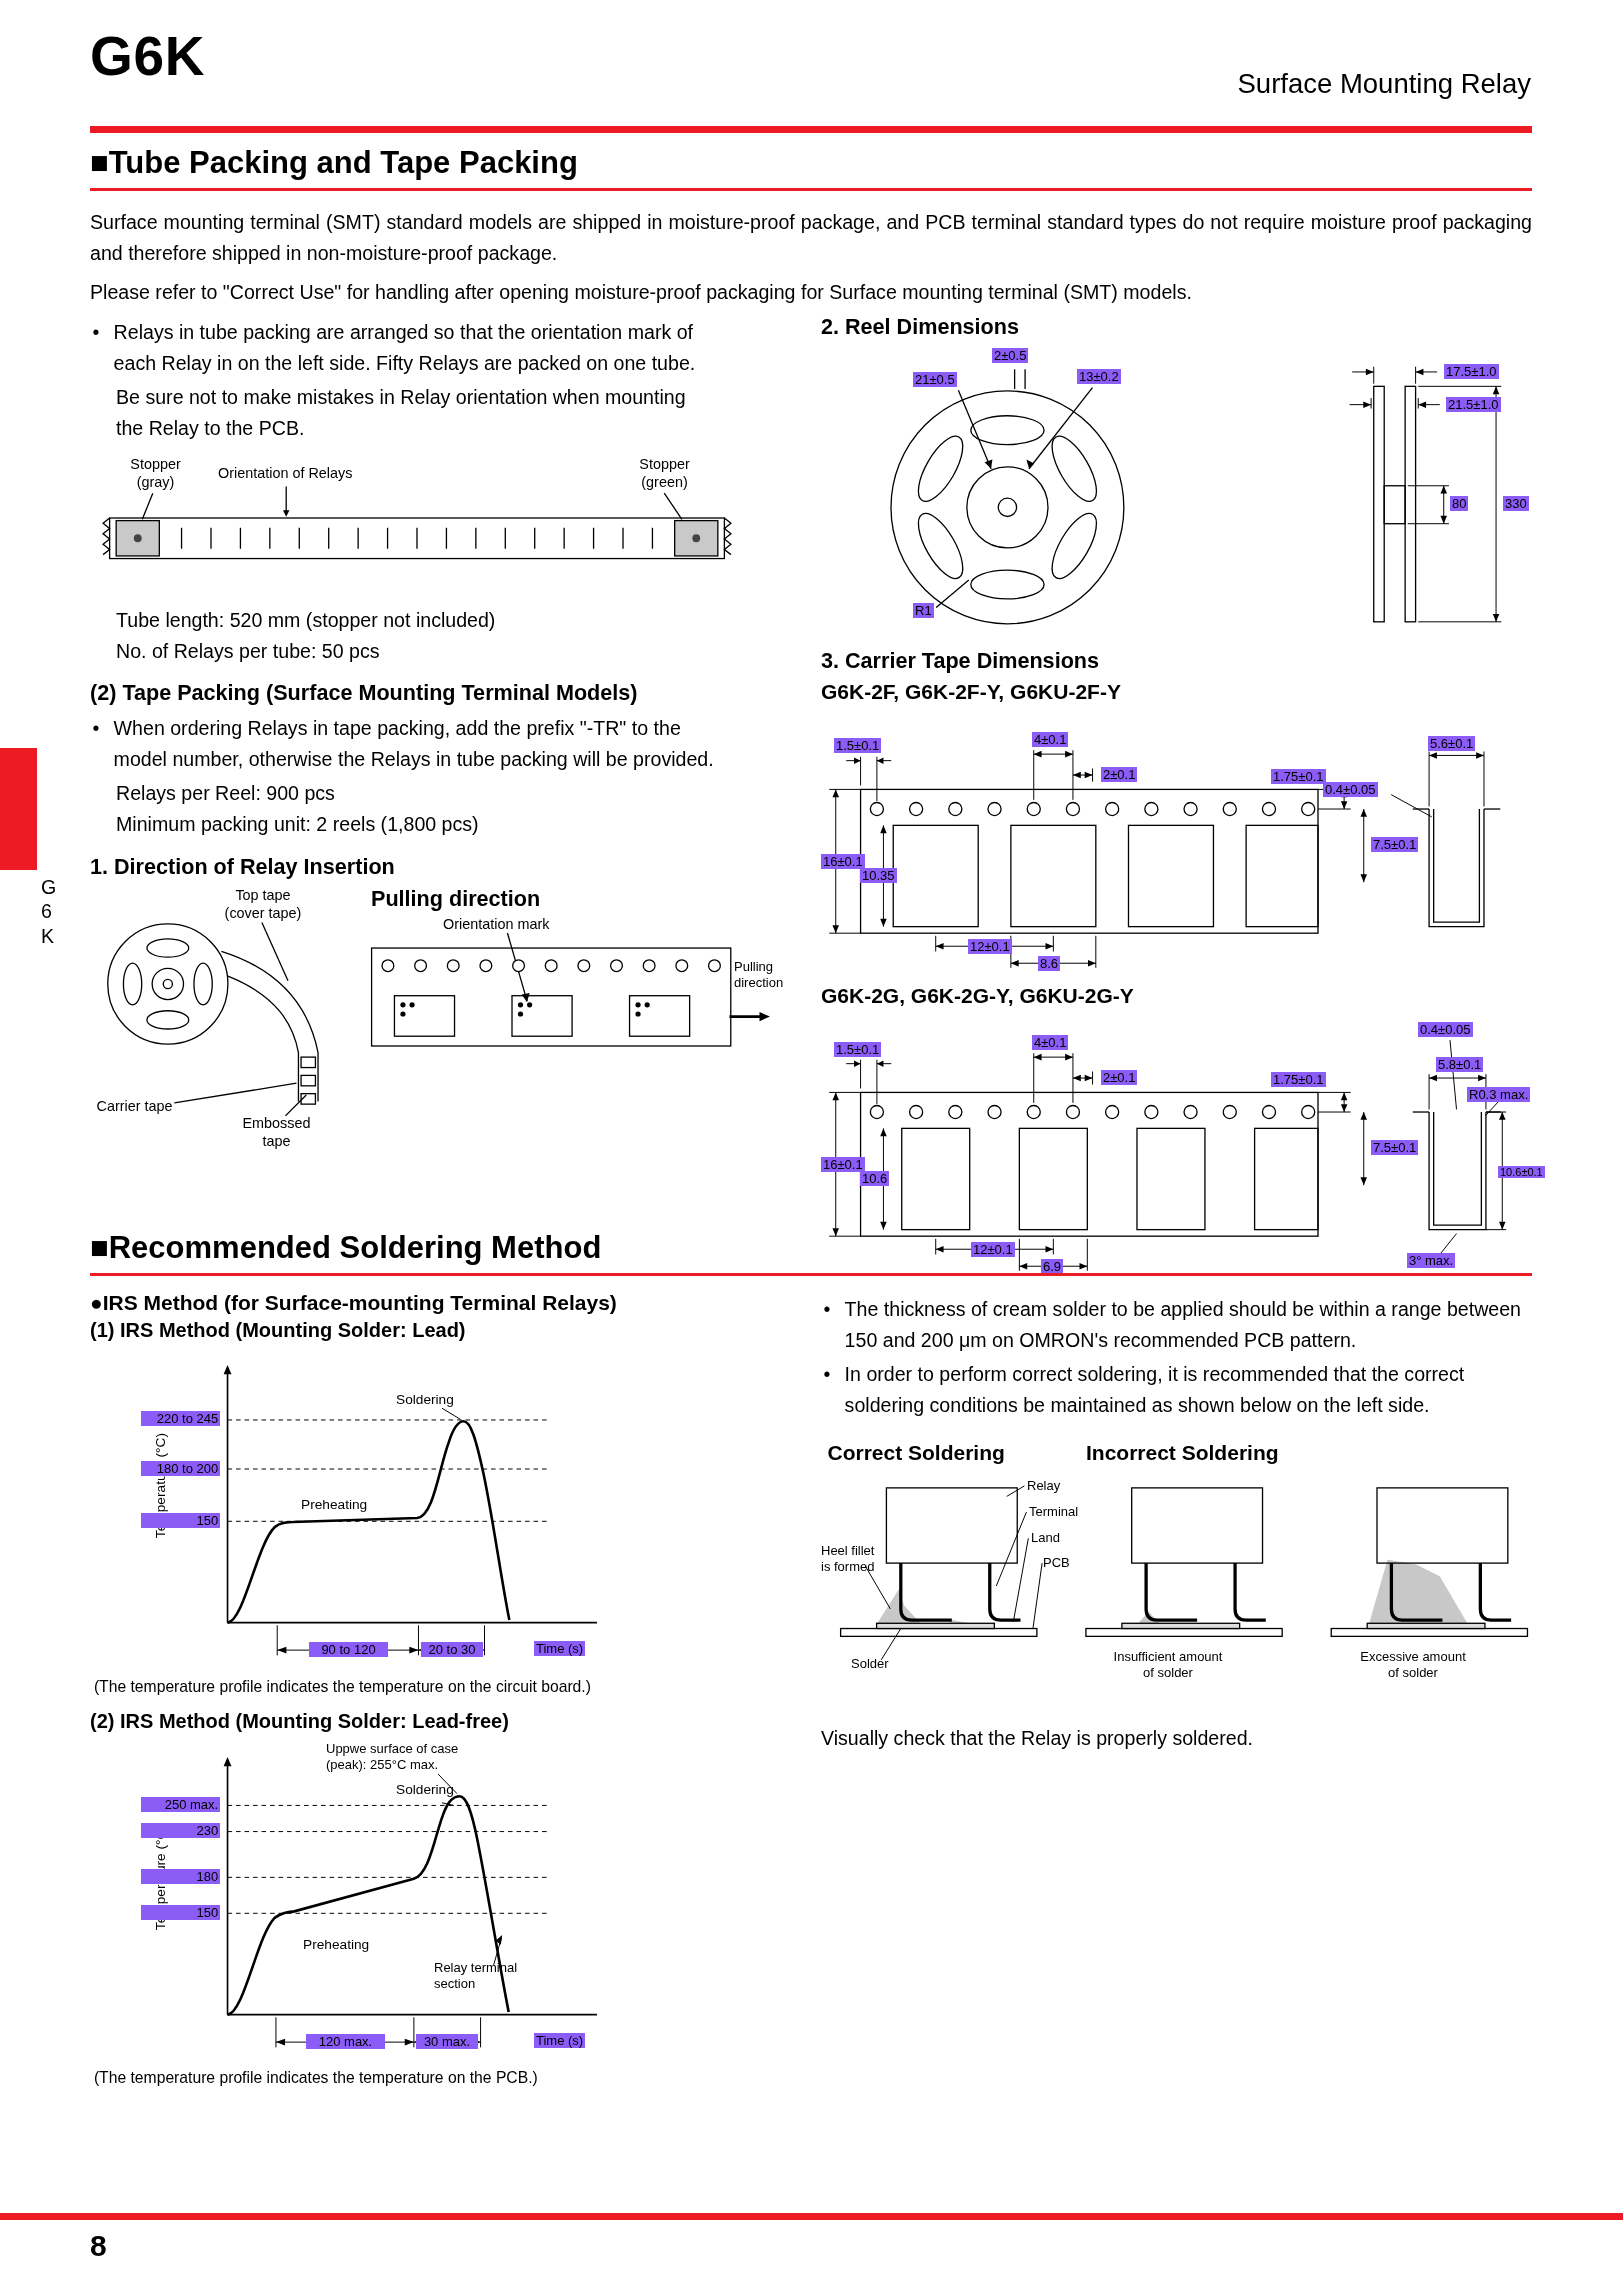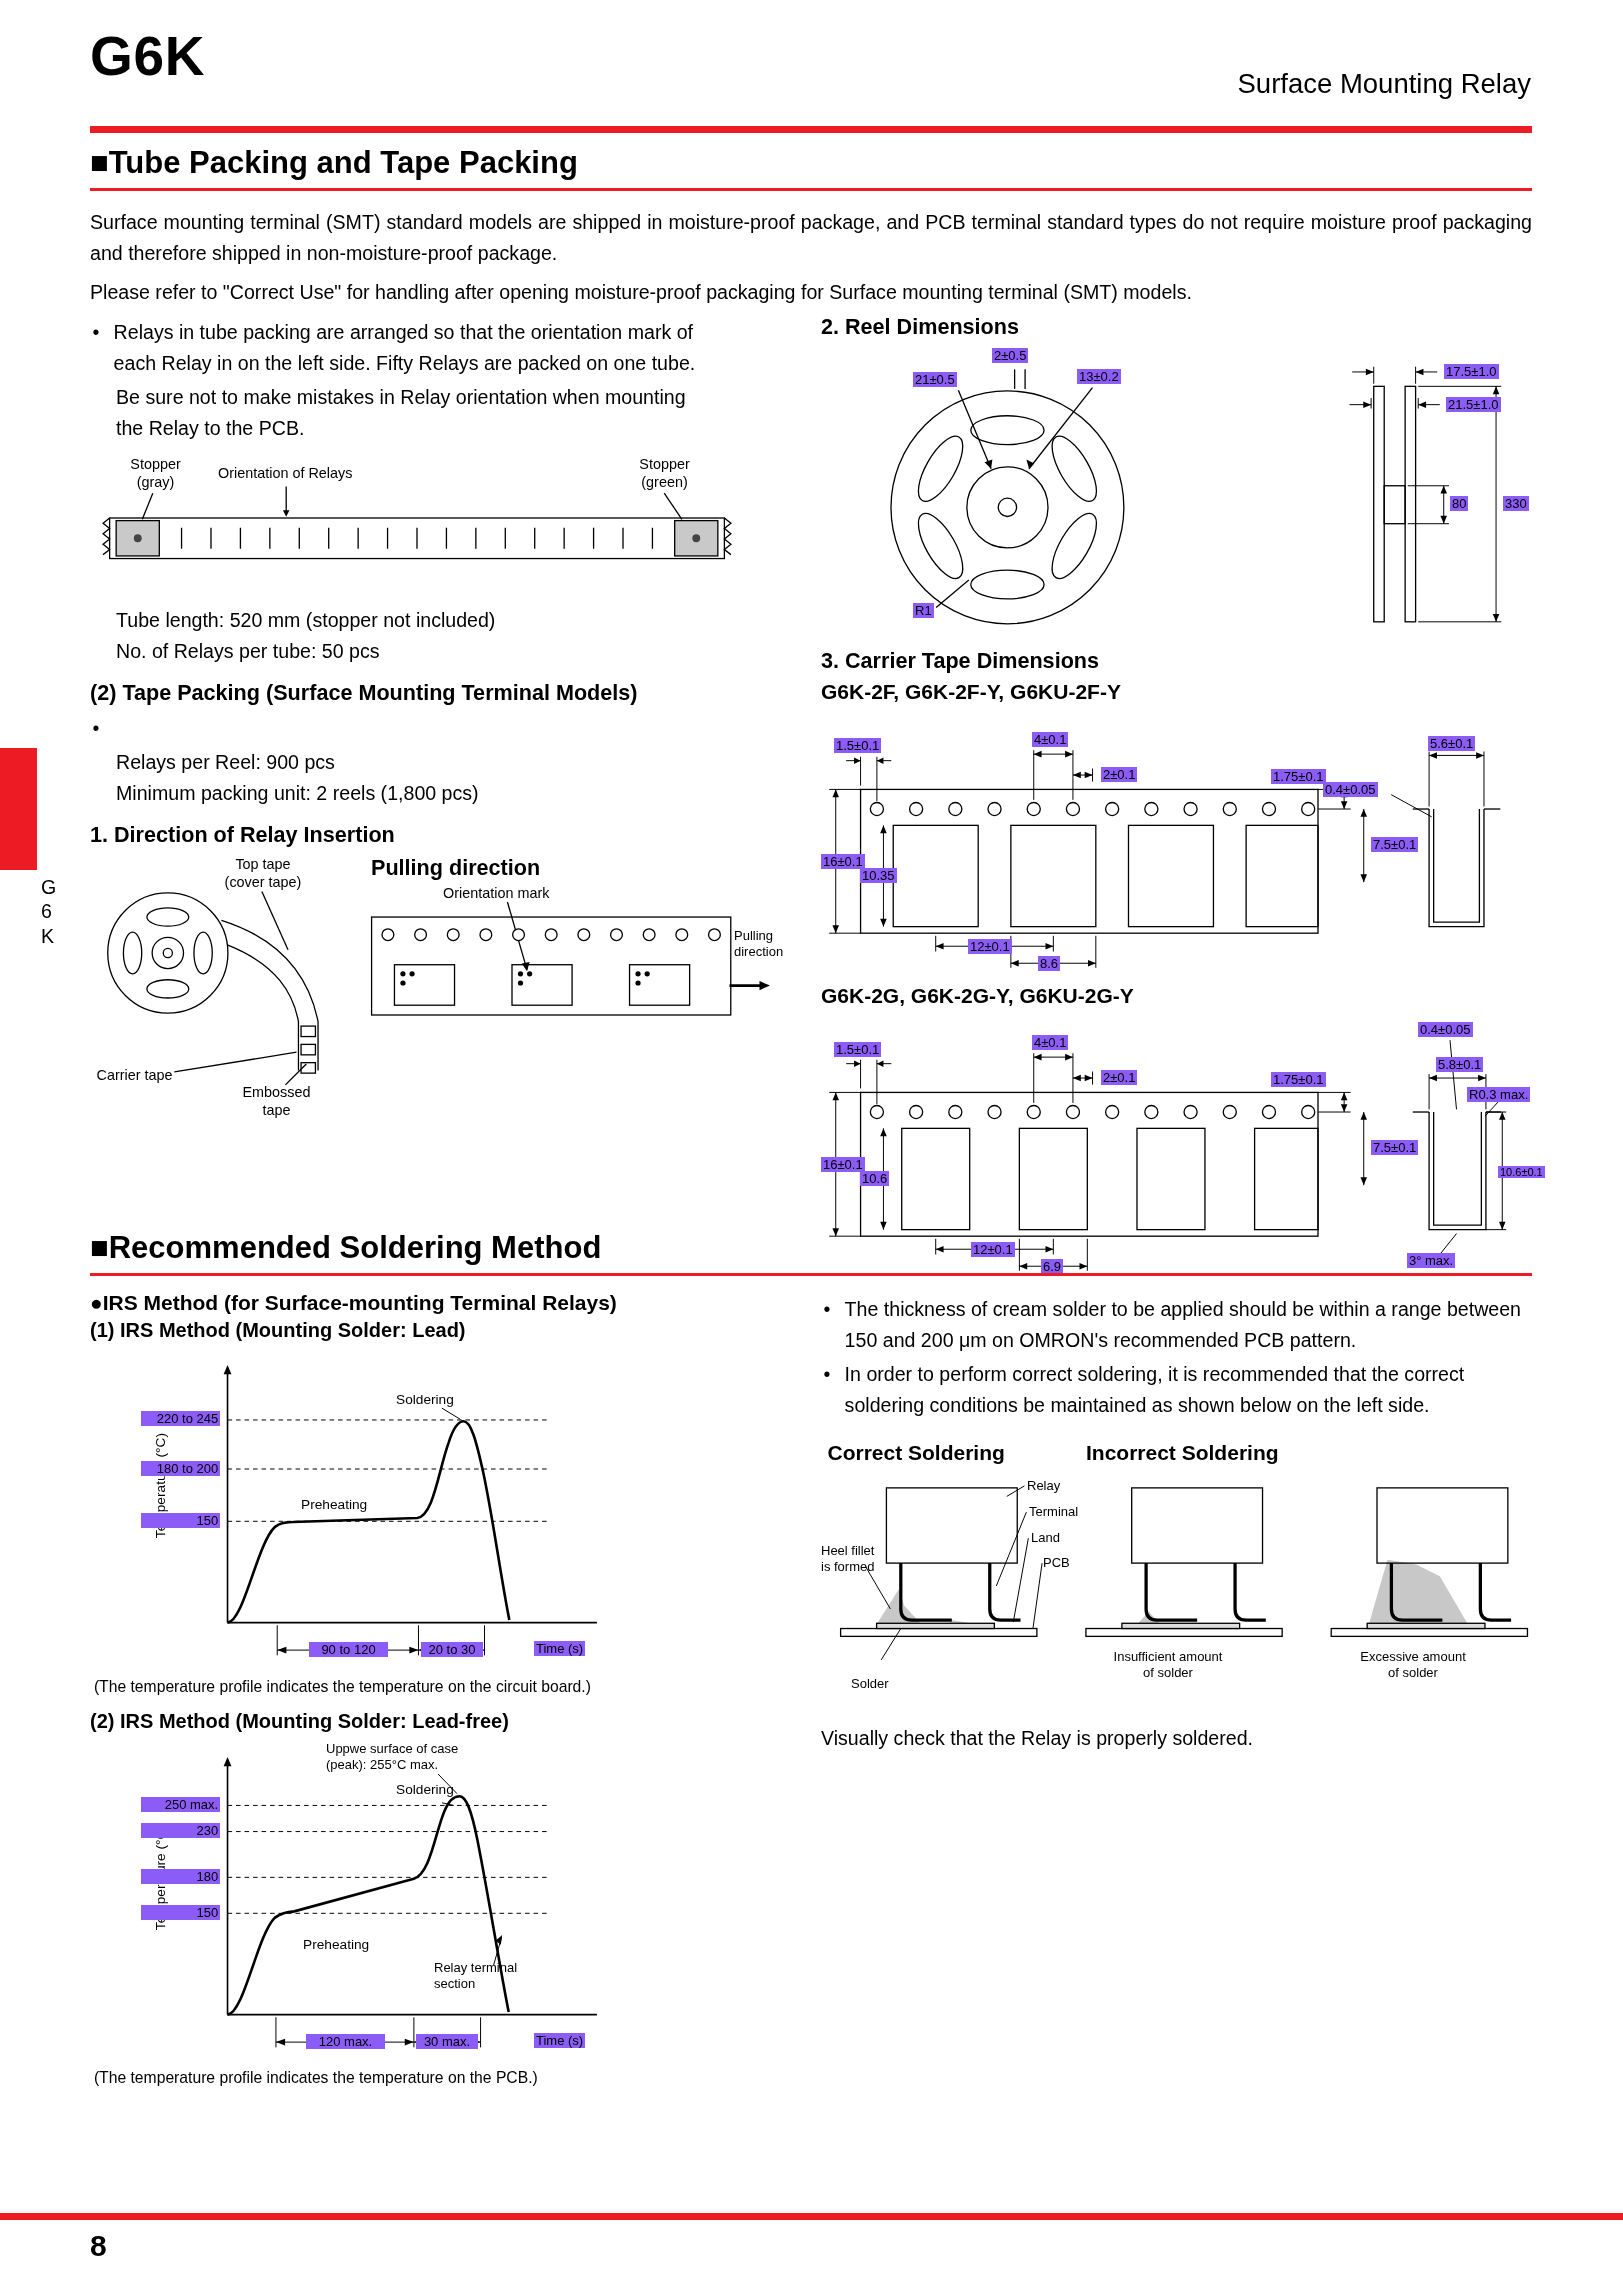--- a/index.html
+++ b/index.html
@@ -76,20 +76,21 @@
     <div class="lab ctr" style="left:535px;top:0;width:79px">Stopper
 (green)</div>
   </div>
 
   <div class="line-t ind" style="margin-top:6.5px">Tube length: 520 mm (stopper not included)</div>
   <div class="line-t ind">No. of Relays per tube: 50 pcs</div>
 
   <div class="h3">(2) Tape Packing (Surface Mounting Terminal Models)</div>
   <div class="bullet">
     <span class="bm">•</span>
+    <span style="width:608px">When ordering Relays in tape packing, add the prefix "-TR" to the model number, otherwise the Relays in tube packing will be provided.</span>
   </div>
   <div class="line-t ind">Relays per Reel: 900 pcs</div>
   <div class="line-t ind">Minimum packing unit: 2 reels (1,800 pcs)</div>
 
   <div class="h3">1. Direction of Relay Insertion</div>
 
   <div class="diagram" style="width:684px;height:256px">
     <svg width="684" height="256" viewBox="0 0 1045 392">
       <g stroke="#000" fill="none" stroke-width="2">
         <circle cx="118" cy="150" r="92"></circle>
@@ -573,21 +574,21 @@
           <path d="M258,130 V200 Q258,217 275,217 H305" stroke-width="5"></path>
         </g>
       </g>
     </svg>
     <div class="lab" style="left:206px;top:0;font-size:13px">Relay</div>
     <div class="lab" style="left:208px;top:26px;font-size:13px">Terminal</div>
     <div class="lab" style="left:210px;top:52px;font-size:13px">Land</div>
     <div class="lab" style="left:222px;top:77px;font-size:13px">PCB</div>
     <div class="lab" style="left:0;top:65px;font-size:13px">Heel fillet
 is formed</div>
-    <div class="lab" style="left:30px;top:198px;font-size:13px">Solder</div>
+    <div class="lab" style="left:30px;top:178px;font-size:13px">Solder</div>
     <div class="lab ctr" style="left:262px;top:171px;width:170px;font-size:13px">Insufficient amount
 of solder</div>
     <div class="lab ctr" style="left:507px;top:171px;width:170px;font-size:13px">Excessive amount
 of solder</div>
   </div>
 
   <div class="line-t" style="margin-top:29px">Visually check that the Relay is properly soldered.</div>
 </div>
 
 <div class="abs redbar" style="left:0;top:2213px;width:1623px;height:7.2px"></div>

